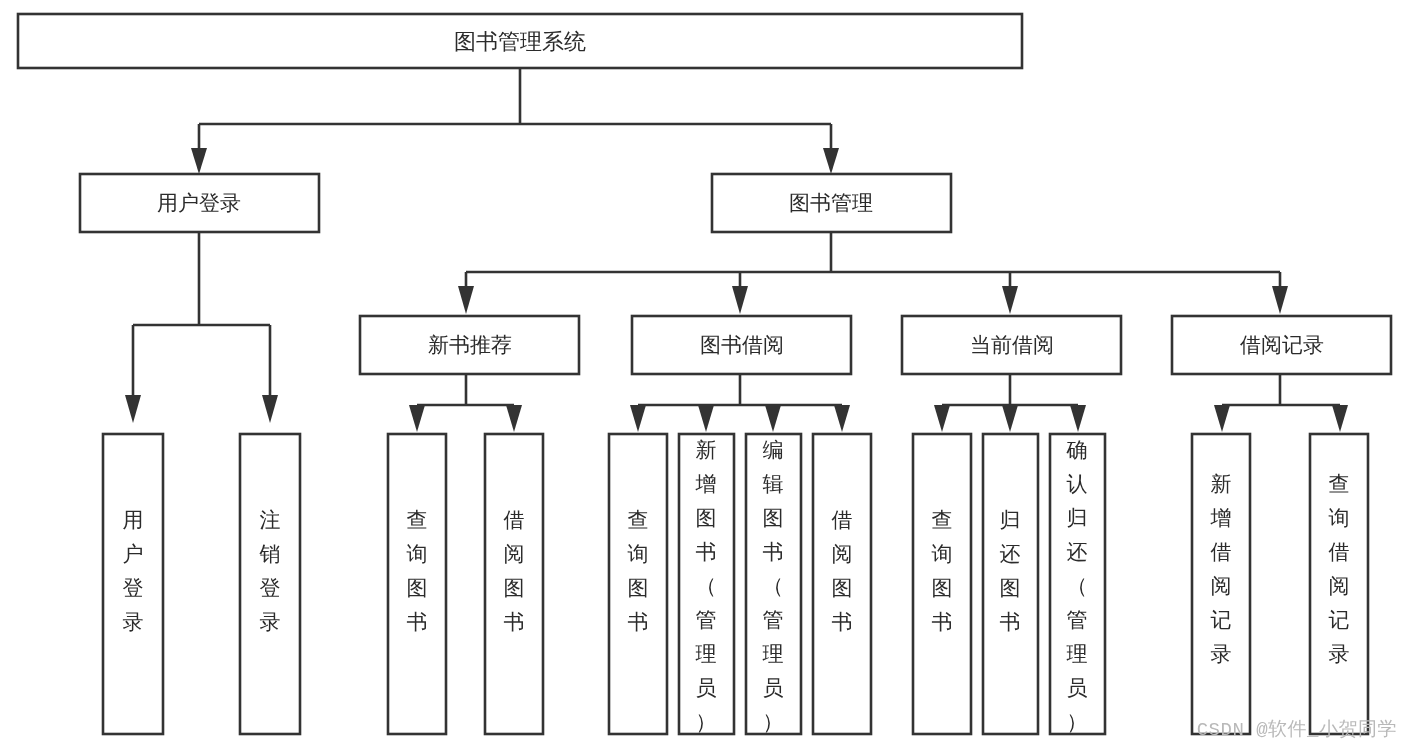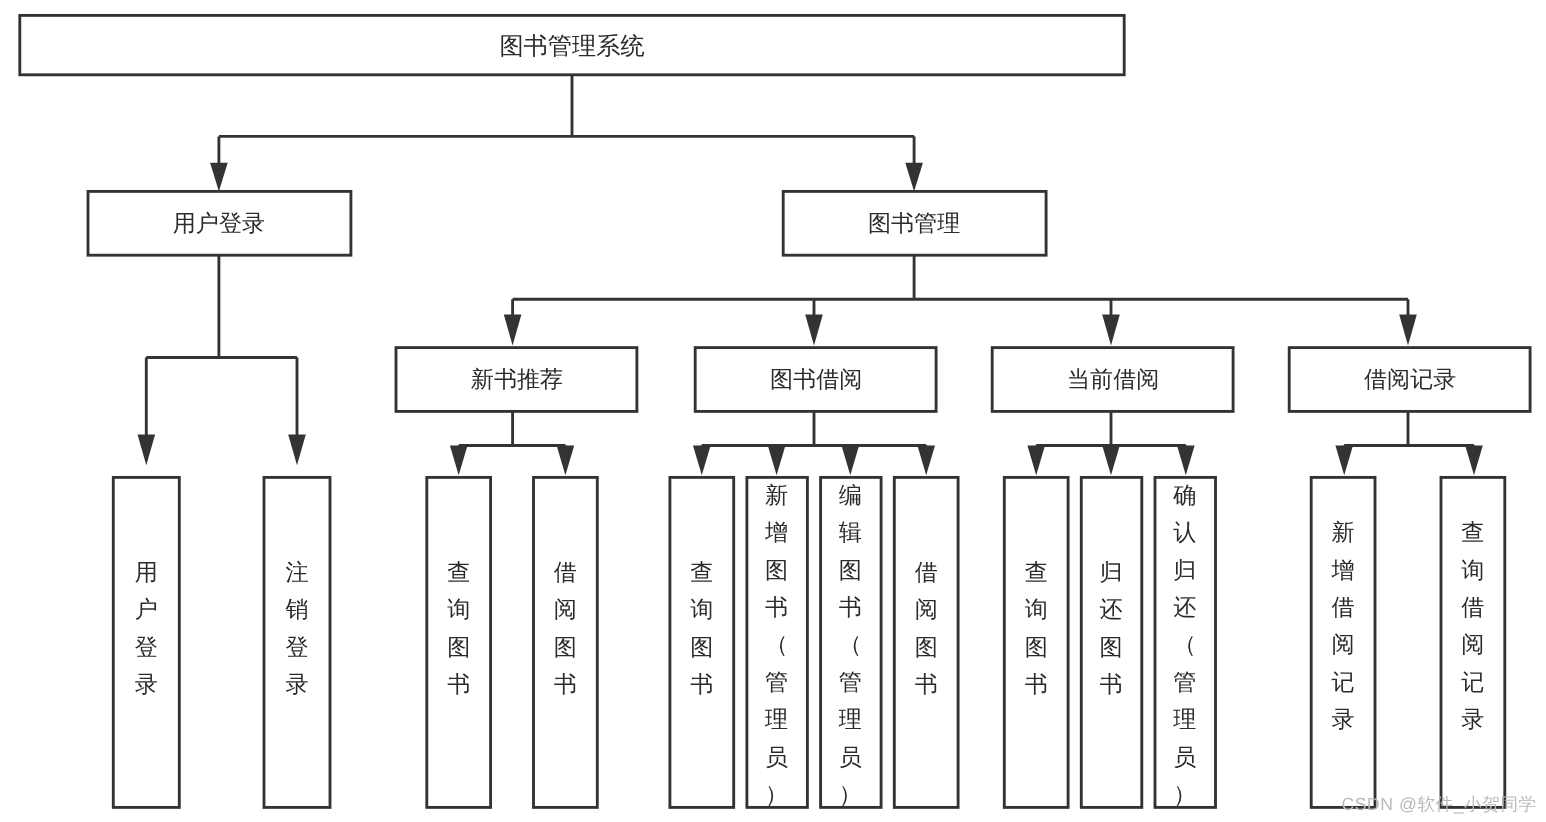--- a/index.html
+++ b/index.html
@@ -46,22 +46,22 @@
     fill: none;
   }
   .arrow-head {
     fill: #333333;
     stroke: none;
   }
   .watermark {
     position: absolute;
     right: 8px;
     bottom: 5px;
-    font-family: Liberation Sans, sans-serif;
-    font-size: 16px;
+    font-family: Liberation Mono, monospace;
+    font-size: 19px;
     color: #b9b9b9;
     white-space: nowrap;
     letter-spacing: 0.5px;
     pointer-events: none;
   }
 </style>
 </head>
 <body>
 
 <svg id="diagram" viewBox="0 0 1405 747" xmlns="http://www.w3.org/2000/svg">

